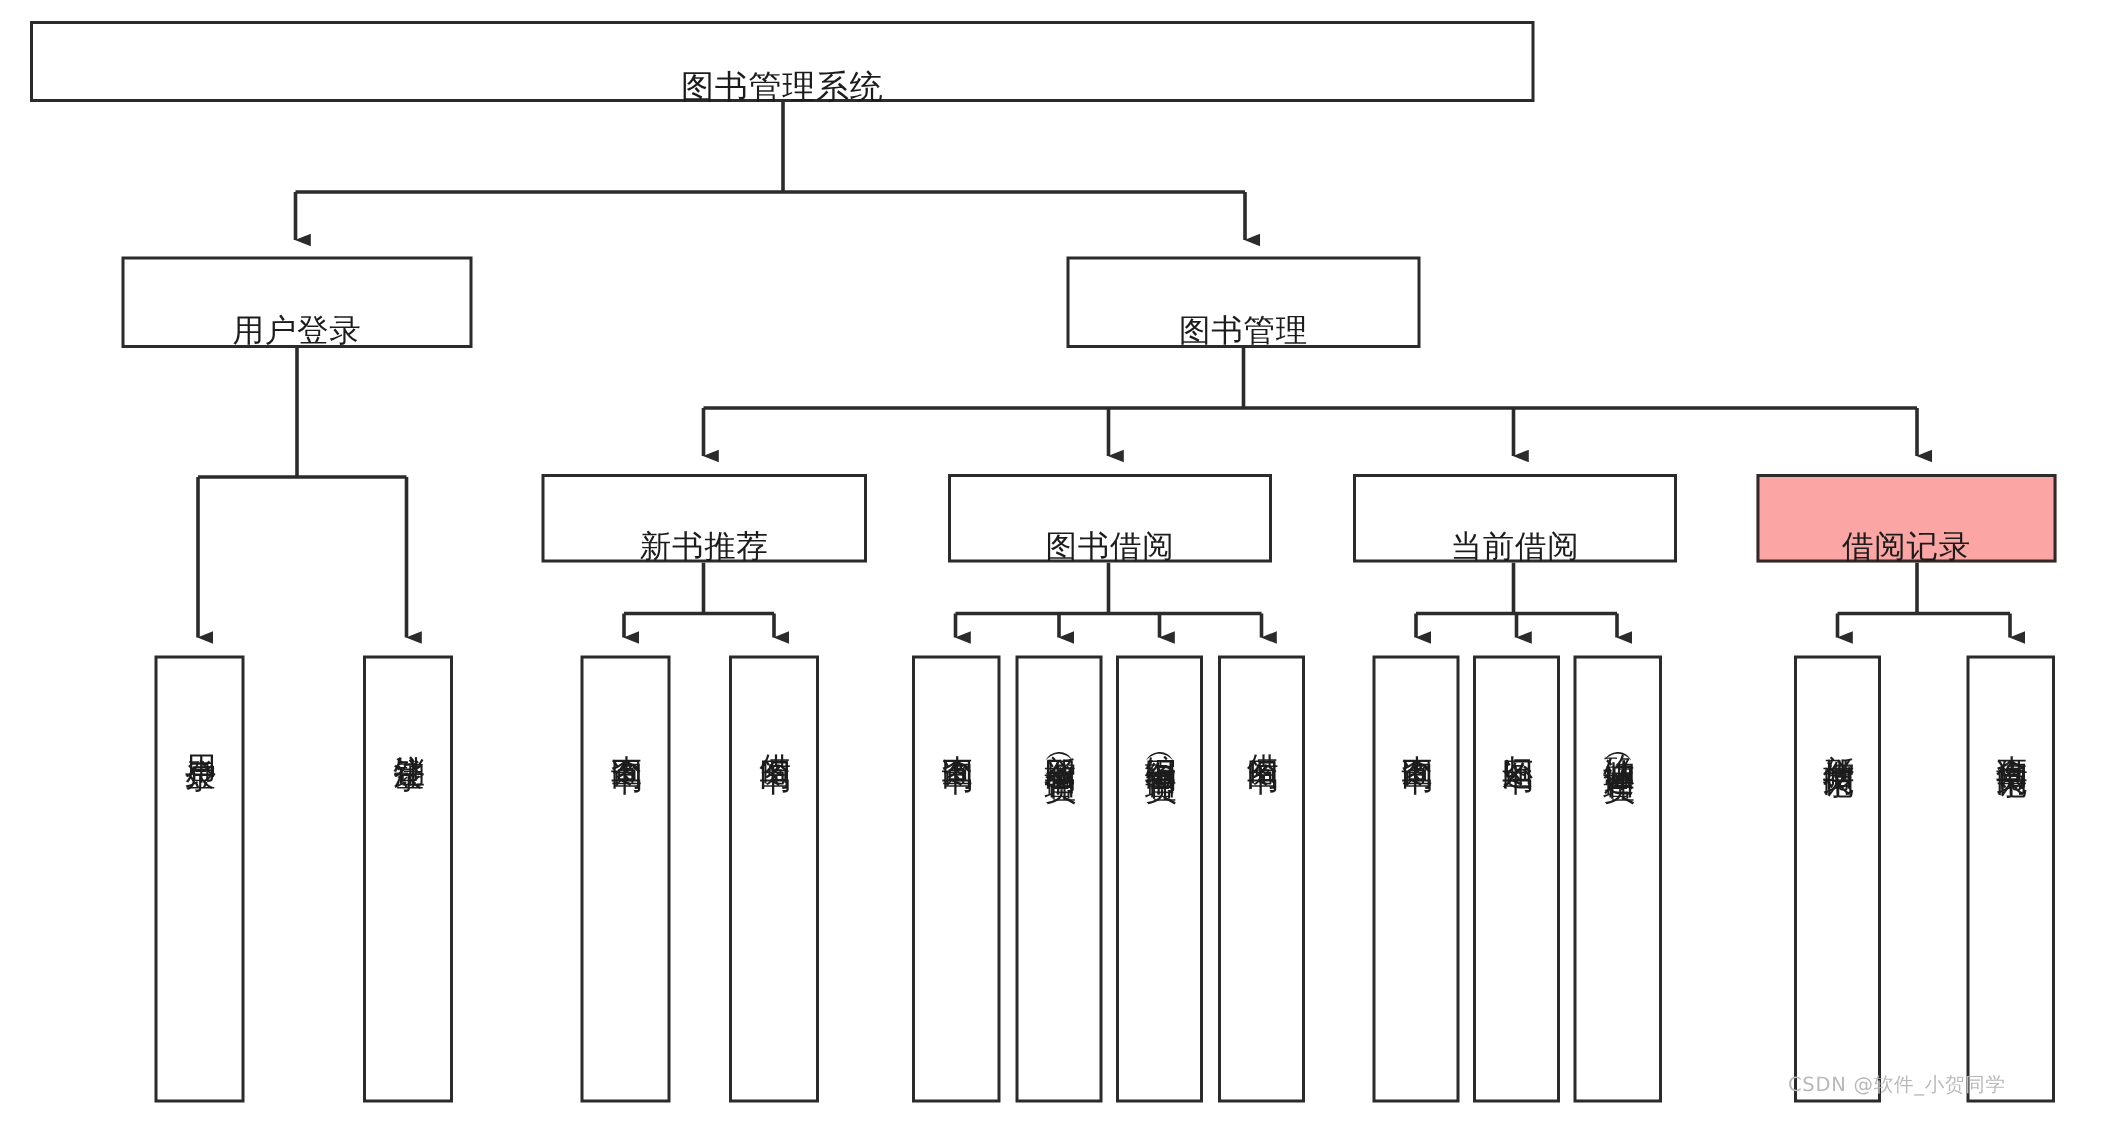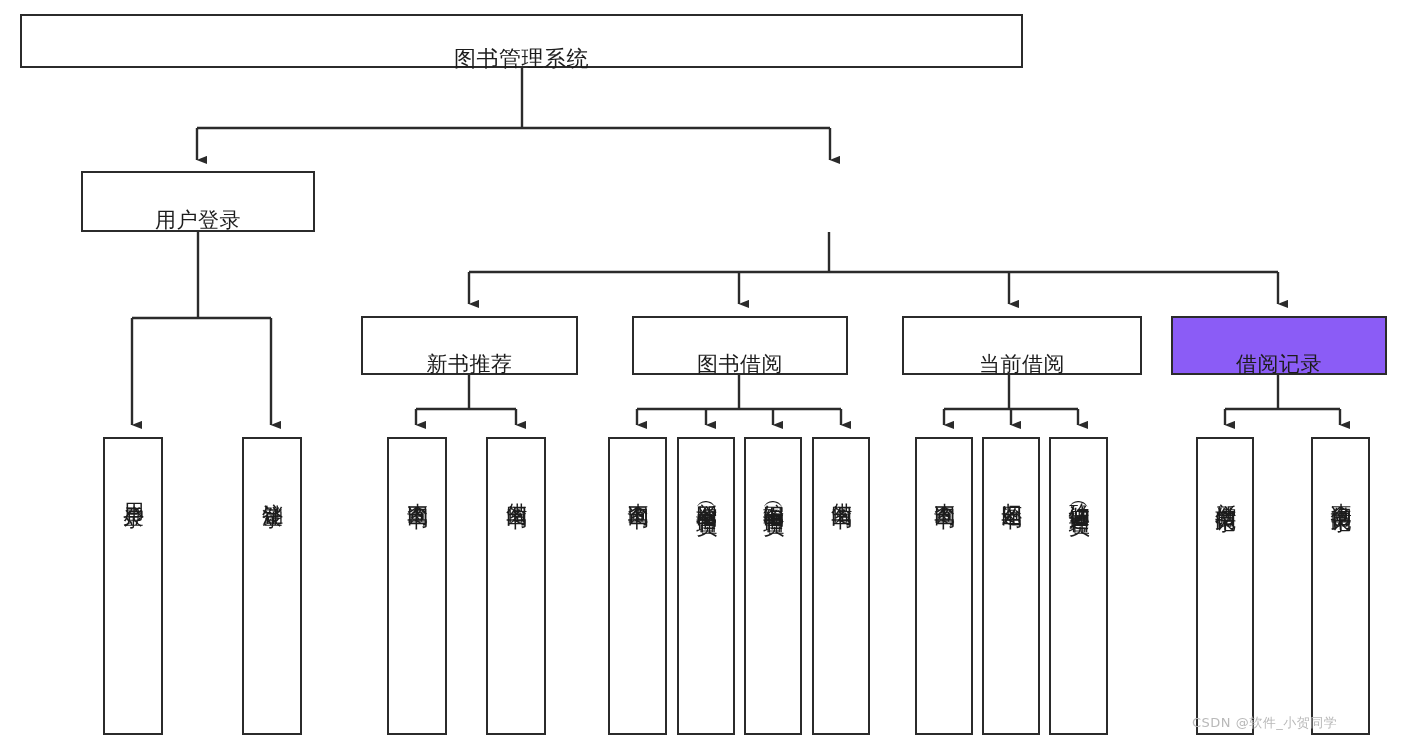--- a/index.html
+++ b/index.html
@@ -132,31 +132,34 @@
     </g>
   </svg>
 
   <div class="node root horizontal" style="left: 20px; top: 14px; width: 1003px; height: 54px; border-color: rgb(43, 43, 43); background: rgb(255, 255, 255); color: rgb(28, 28, 28);">
     <span class="label">图书管理系统</span>
   </div>
 
   <div class="node horizontal" style="left: 81px; top: 171px; width: 234px; height: 61px; border-color: rgb(43, 43, 43); background: rgb(255, 255, 255); color: rgb(28, 28, 28);">
     <span class="label">用户登录</span>
   </div>
+  <div class="node horizontal" style="left: 711px; top: 171px; width: 236px; height: 61px; border-color: rgb(43, 43, 43); background: rgb(255, 255, 255); color: rgb(28, 28, 28);">
+    <span class="label">图书管理</span>
+  </div>
 
   <div class="node horizontal" style="left: 632px; top: 316px; width: 216px; height: 59px; border-color: rgb(43, 43, 43); background: rgb(255, 255, 255); color: rgb(28, 28, 28);">
     <span class="label">图书借阅</span>
   </div>
   <div class="node horizontal" style="left: 361px; top: 316px; width: 217px; height: 59px; border-color: rgb(43, 43, 43); background: rgb(255, 255, 255); color: rgb(28, 28, 28);">
     <span class="label">新书推荐</span>
   </div>
-  <div class="node horizontal" style="left: 902px; top: 316px; width: 240px; height: 59px; border-color: rgb(43, 43, 43); background: rgb(255, 255, 255); color: rgb(28, 28, 28);">
+  <div class="node horizontal" style="left: 902px; top: 316px; width: 216px; height: 59px; border-color: rgb(43, 43, 43); background: rgb(255, 255, 255); color: rgb(28, 28, 28);">
     <span class="label">当前借阅</span>
   </div>
-  <div class="node horizontal" style="left: 1171px; top: 316px; width: 216px; height: 59px; border-color: rgb(43, 43, 43); background: #8b5cf6; color: rgb(28, 28, 28);">
+  <div class="node horizontal" style="left: 1171px; top: 316px; width: 200px; height: 59px; border-color: rgb(43, 43, 43); background: #fca5a5; color: rgb(28, 28, 28);">
     <span class="label">借阅记录</span>
   </div>
 
   <div class="node vertical" style="left: 103px; top: 437px; width: 60px; height: 298px; border-color: rgb(43, 43, 43); background: rgb(255, 255, 255); color: rgb(28, 28, 28);">
     <span class="label">用户登录</span>
   </div>
   <div class="node vertical" style="left: 242px; top: 437px; width: 60px; height: 298px; border-color: rgb(43, 43, 43); background: rgb(255, 255, 255); color: rgb(28, 28, 28);">
     <span class="label">注销登录</span>
   </div>
   <div class="node vertical" style="left: 387px; top: 437px; width: 60px; height: 298px; border-color: rgb(43, 43, 43); background: rgb(255, 255, 255); color: rgb(28, 28, 28);">

